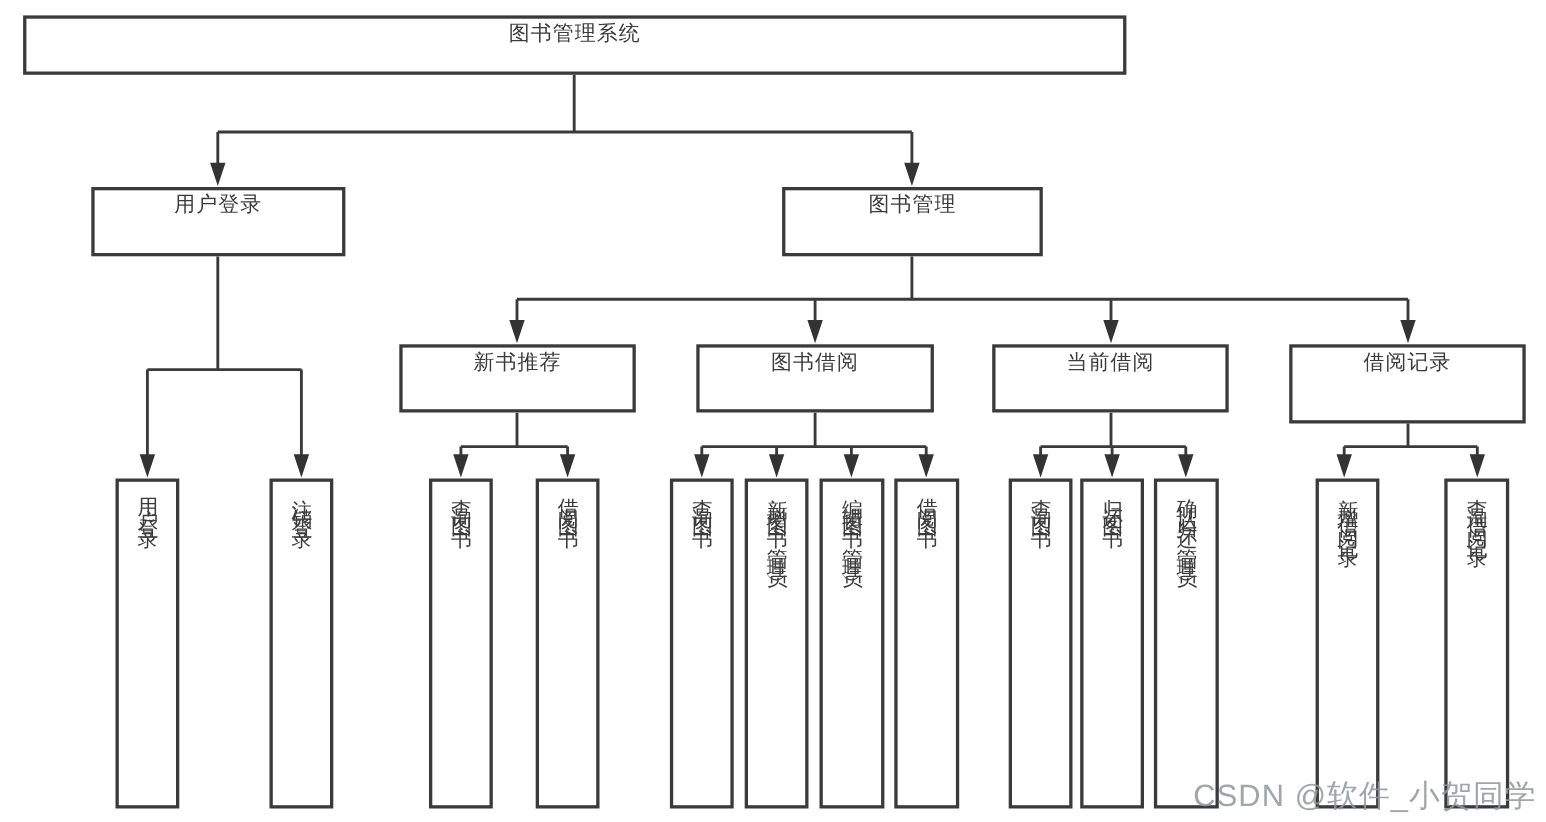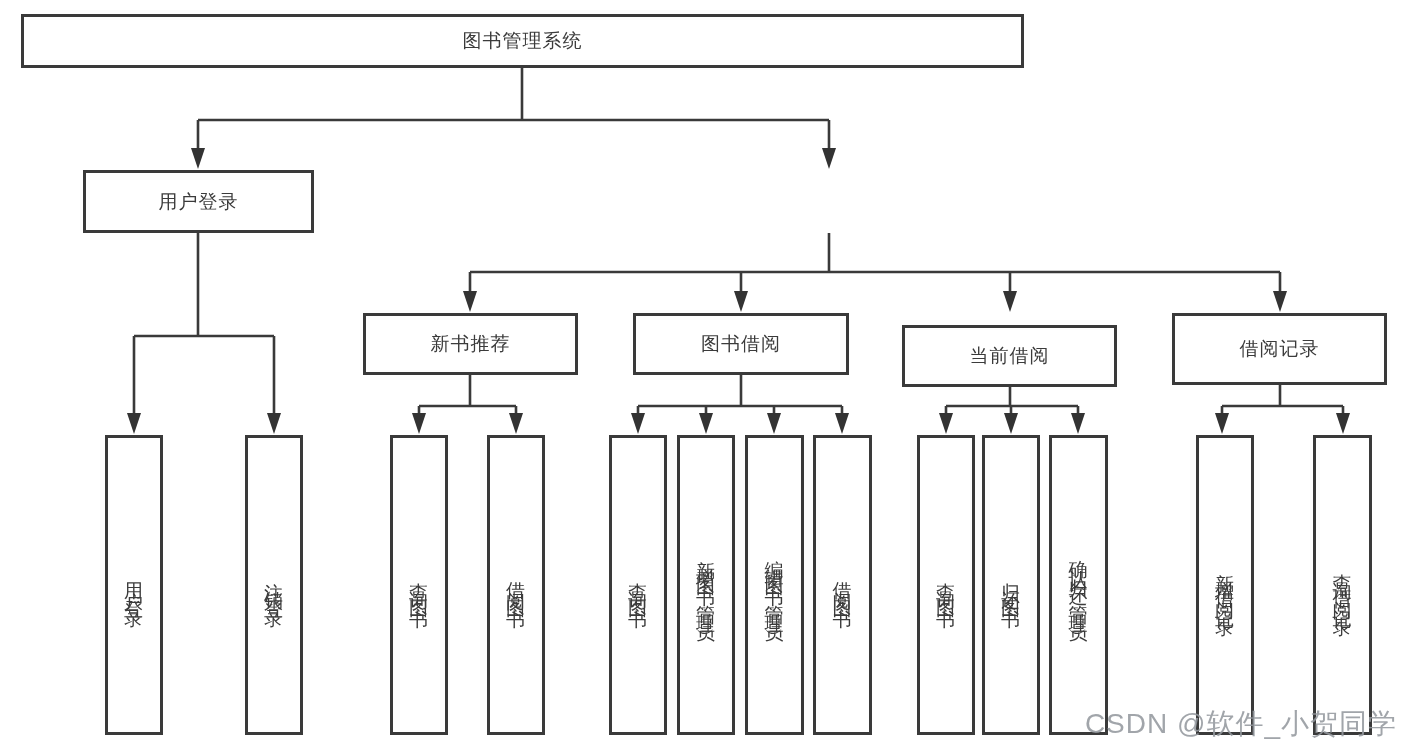--- a/index.html
+++ b/index.html
@@ -15,21 +15,20 @@
     position: absolute;
     left: 0; top: 0;
     width: 1405px; height: 747px;
   }
   .node {
     position: absolute;
     background: #ffffff;
     border: 3px solid #3a3a3a;
     box-sizing: border-box;
     display: flex;
-    align-items: center;
     justify-content: center;
     color: #3b3b3b;
   }
   .node.hbox span {
     font-size: 19px;
     letter-spacing: 1px;
     white-space: nowrap;
   }
   .node.leaf { border-width: 3px; }
   .node.leaf .vtext {
@@ -95,28 +94,31 @@
     </g>
   </svg>
 
   <div class="node hbox" style="left:21px;top:14px;width:1003px;height:54px">
     <span>图书管理系统</span>
   </div>
 
   <div class="node hbox" style="left:83px;top:170px;width:231px;height:63px">
     <span>用户登录</span>
   </div>
+  <div class="node hbox" style="left:711px;top:170px;width:237px;height:63px">
+    <span>图书管理</span>
+  </div>
 
   <div class="node hbox" style="left:633px;top:313px;width:216px;height:62px">
     <span>图书借阅</span>
   </div>
   <div class="node hbox" style="left:363px;top:313px;width:215px;height:62px">
     <span>新书推荐</span>
   </div>
-  <div class="node hbox" style="left:902px;top:325px;width:215px;height:62px">
+  <div class="node hbox" style="left:902px;top:313px;width:215px;height:62px">
     <span>当前借阅</span>
   </div>
   <div class="node hbox" style="left:1172px;top:313px;width:215px;height:72px">
     <span>借阅记录</span>
   </div>
 
   <div class="node leaf" style="left:105px;top:435px;width:58px;height:300px">
     <span class="vtext">用户登录</span>
   </div>
   <div class="node leaf" style="left:245px;top:435px;width:58px;height:300px">

